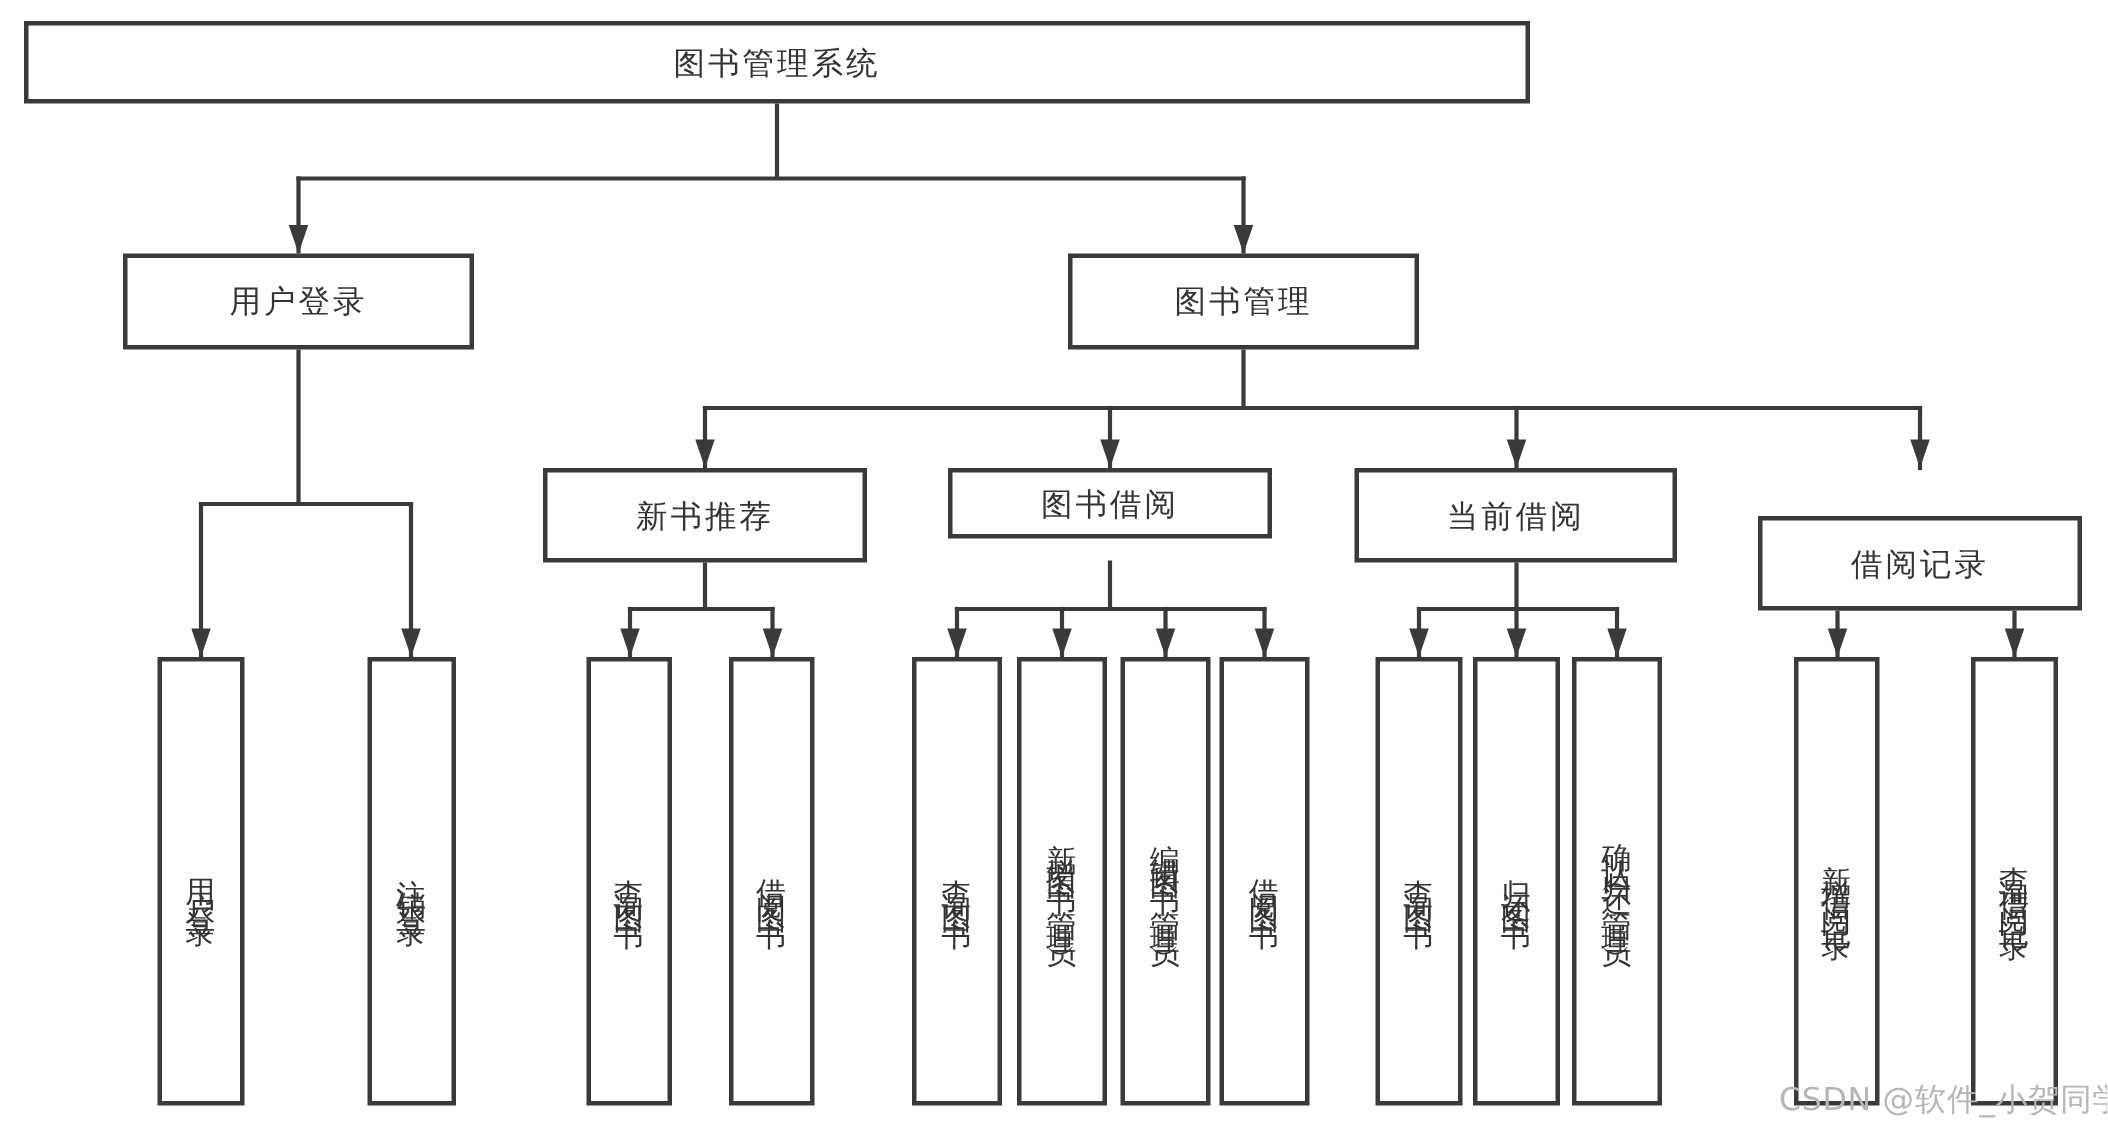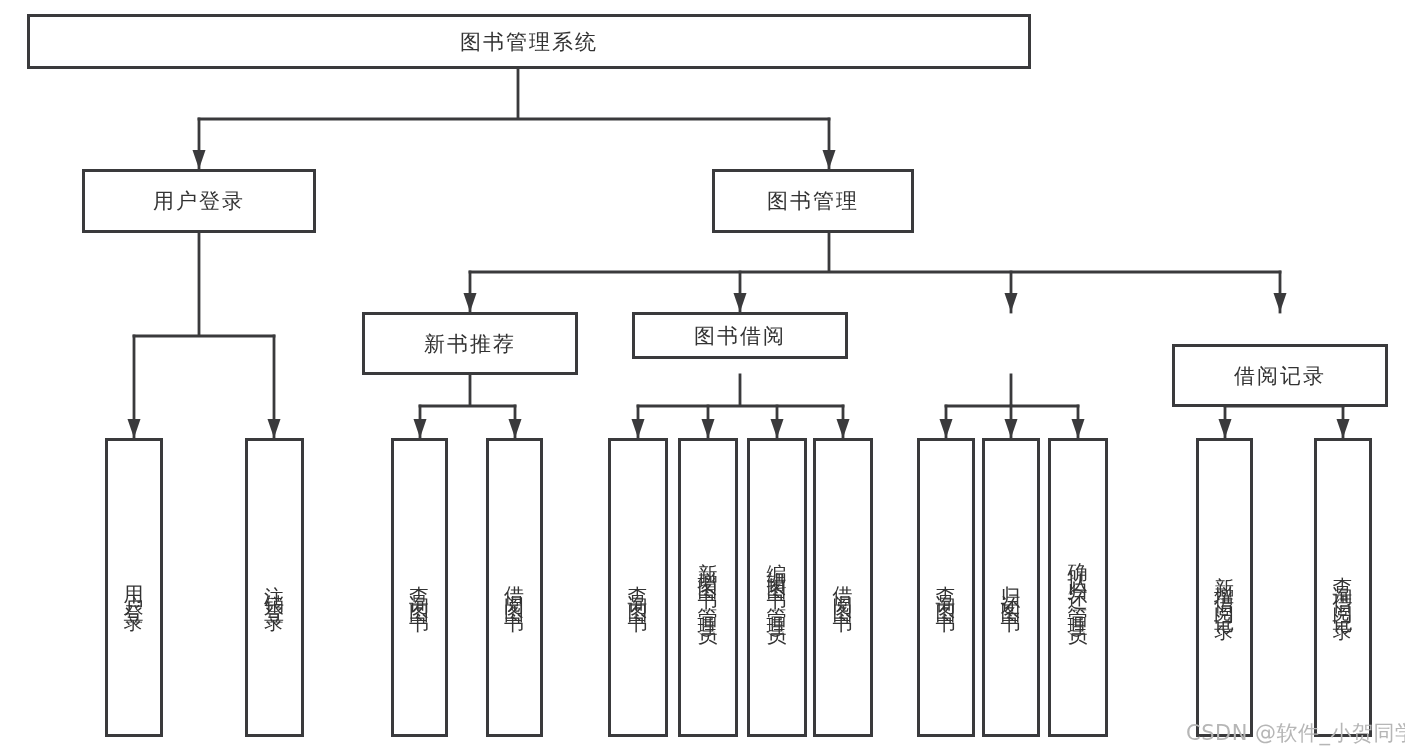--- a/index.html
+++ b/index.html
@@ -22,24 +22,24 @@
   .h-label{font-size:21px;letter-spacing:2px;white-space:nowrap;}
   .v-label{
     writing-mode:vertical-rl;
     text-orientation:mixed;
     font-size:20px;
     letter-spacing:9px;
     line-height:1;
     white-space:nowrap;
   }
   
-  #n-root{left:16px;top:14px;width:1004px;height:55px;margin-left:11px;}
+  #n-root{left:16px;top:14px;width:1004px;height:55px;}
   
   #n-login{left:82px;top:169px;width:234px;height:64px;}
-  #n-mgmt{left:712px;top:169px;width:202px;height:64px;justify-content:center;}
+  #n-mgmt{left:712px;top:169px;width:234px;height:64px;justify-content:center;}
   
   #n-rec{left:362px;top:312px;width:216px;height:63px;}
   #n-borrow{left:632px;top:312px;width:216px;height:47px;}
   #n-current{left:903px;top:312px;width:215px;height:63px;}
   #n-records{left:1172px;top:312px;width:216px;height:63px;margin-top:32px;}
   
   .leaf{top:438px;height:299px;}
   #f1{left:105px;width:58px;}
   #f2{left:245px;width:59px;}
   #f3{left:391px;width:57px;}
@@ -122,20 +122,23 @@
   <div class="box" id="n-mgmt">
     <span class="h-label">图书管理</span>
   </div>
 
   <div class="box" id="n-rec">
     <span class="h-label">新书推荐</span>
   </div>
   <div class="box" id="n-borrow">
     <span class="h-label">图书借阅</span>
   </div>
+  <div class="box" id="n-current">
+    <span class="h-label">当前借阅</span>
+  </div>
   <div class="box" id="n-records">
     <span class="h-label">借阅记录</span>
   </div>
 
   <div class="box leaf" id="f1">
     <span class="v-label">用户登录</span>
   </div>
   <div class="box leaf" id="f2">
     <span class="v-label">注销登录</span>
   </div>

